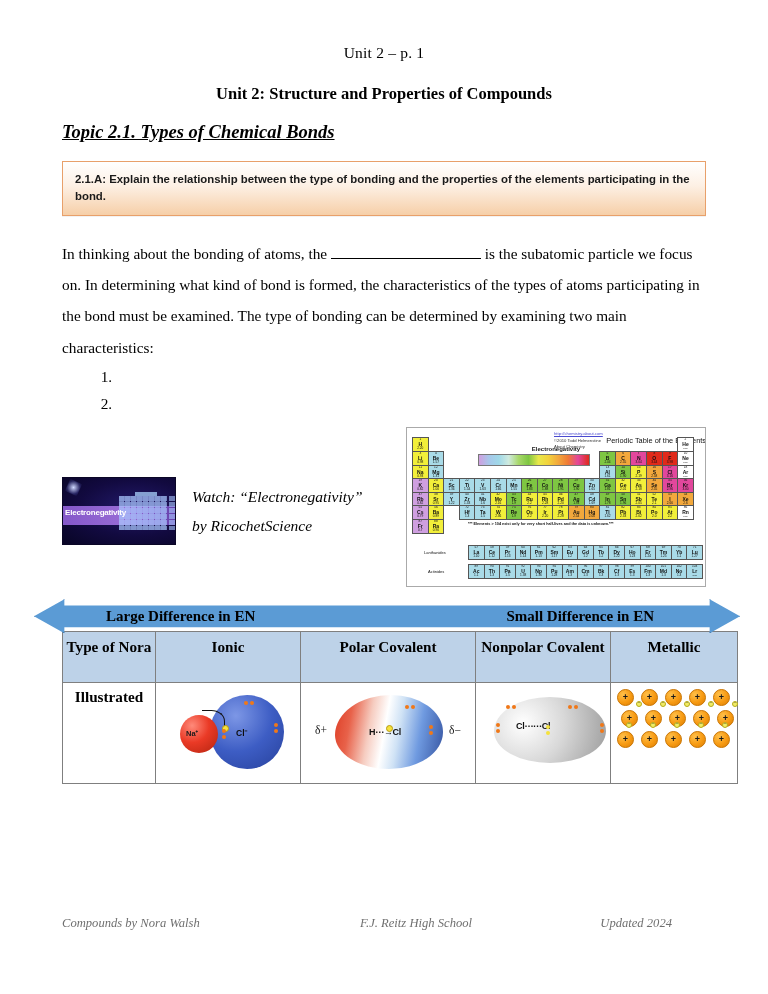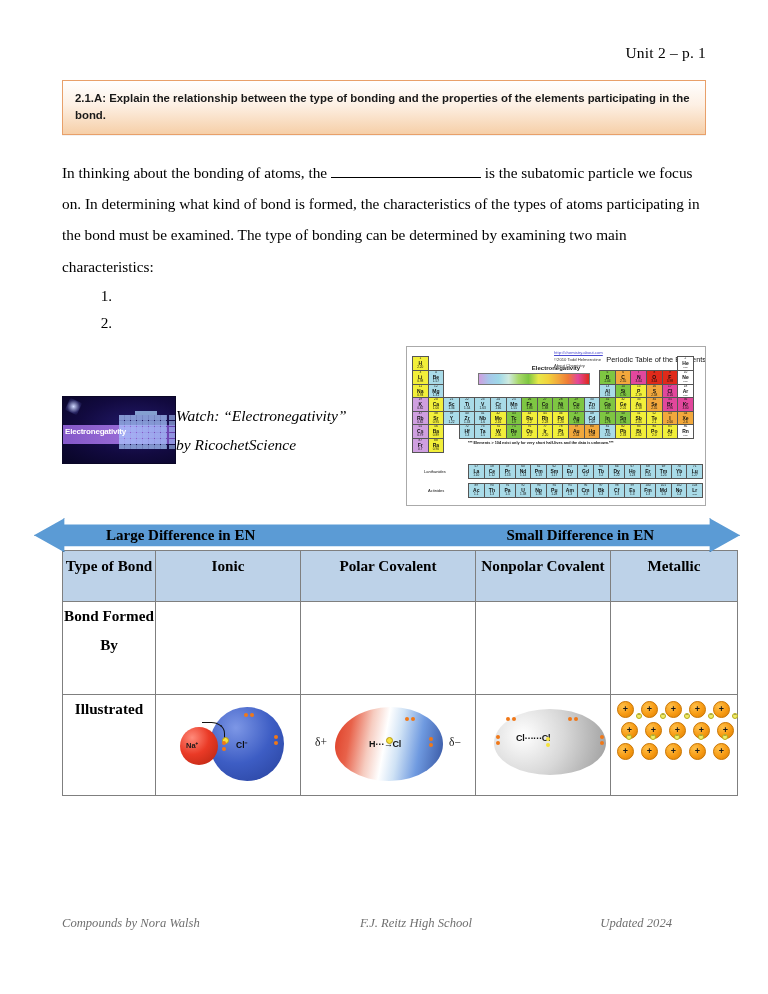--- a/index.html
+++ b/index.html
@@ -18,21 +18,21 @@
   .page {
     position: relative;
     width: 768px;
     height: 994px;
     box-sizing: border-box;
     padding: 0 62px;
   }
 
   
   .page-header {
-    text-align: right;
+    text-align: center;
     font-size: 15.5px;
     padding-top: 44px;
     letter-spacing: .2px;
   }
   .doc-title {
     text-align: center;
     font-weight: bold;
     font-size: 16.5px;
     margin-top: 22px;
   }
@@ -147,20 +147,21 @@
     opacity: .8;
   }
   .vt-spark {
     position: absolute;
     left: 4px; top: 3px;
     width: 13px; height: 13px;
     background: radial-gradient(circle, #cfd8ff 0%, rgba(110,120,220,.25) 70%, transparent 100%);
     transform: rotate(25deg);
   }
   .watch-text {
+    margin-left: 16px;
     font-style: italic;
     font-size: 15.5px;
     line-height: 1.85;
     padding-top: 6px;
   }
 
   
   .ptable {
     position: absolute;
     left: 344px;
@@ -457,21 +458,25 @@
   .footer span:nth-child(2) { margin-left: 32px; }
   .footer span:nth-child(3) { margin-right: 34px; }
 </style>
 </head>
 <body>
 
 <div class="page">
 
   <div class="page-header">Unit 2 – p. 1</div>
 
-
+  <div class="doc-title">Unit 2:  Structure and Properties of Compounds</div>
+
+  <div style="text-align:left;">
+    <span class="topic-title">Topic 2.1. Types of Chemical Bonds</span>
+  </div>
 
   <div class="objective-box">
     <span>2.1.A: Explain the relationship between the type of bonding and the properties of the elements participating in the bond.</span>
   </div>
 
   <div class="body-text">
     <span>In thinking about the bonding of atoms, the</span>
     <span class="fill-blank"></span>
     <span>is the subatomic particle we focus on.</span>
     <span>In determining what kind of bond is formed, the characteristics of the types of atoms participating in the bond must be examined. The type of bonding can be determined by examining two main characteristics:</span>
@@ -630,36 +635,29 @@
     <div class="arrow-shape"></div>
     <div class="arrow-labels">
       <span>Large Difference in EN</span>
       <span>Small Difference in EN</span>
     </div>
   </div>
 
   <table class="bonds">
     <thead>
       <tr>
-        <th style="width:88px;">Type of Bond</th>
+        <th style="width:88px;">Type of Nora</th>
         <th style="width:140px;">Ionic</th>
         <th style="width:170px;">Polar Covalent</th>
         <th style="width:130px;">Nonpolar Covalent</th>
         <th style="width:122px;">Metallic</th>
       </tr>
     </thead>
     <tbody>
 
-      <tr class="r-formedby">
-        <td class="rowlabel">Bond Formed By</td>
-        <td></td>
-        <td></td>
-        <td></td>
-        <td></td>
-      </tr>
 
 
       <tr class="r-illus">
         <td class="rowlabel">Illustrated</td>
 
         <td class="illus-cell">
           <div class="art">
             <div class="sphere-cl"></div>
             <div class="sphere-na"></div>
             <div class="transfer-arrow"></div>

